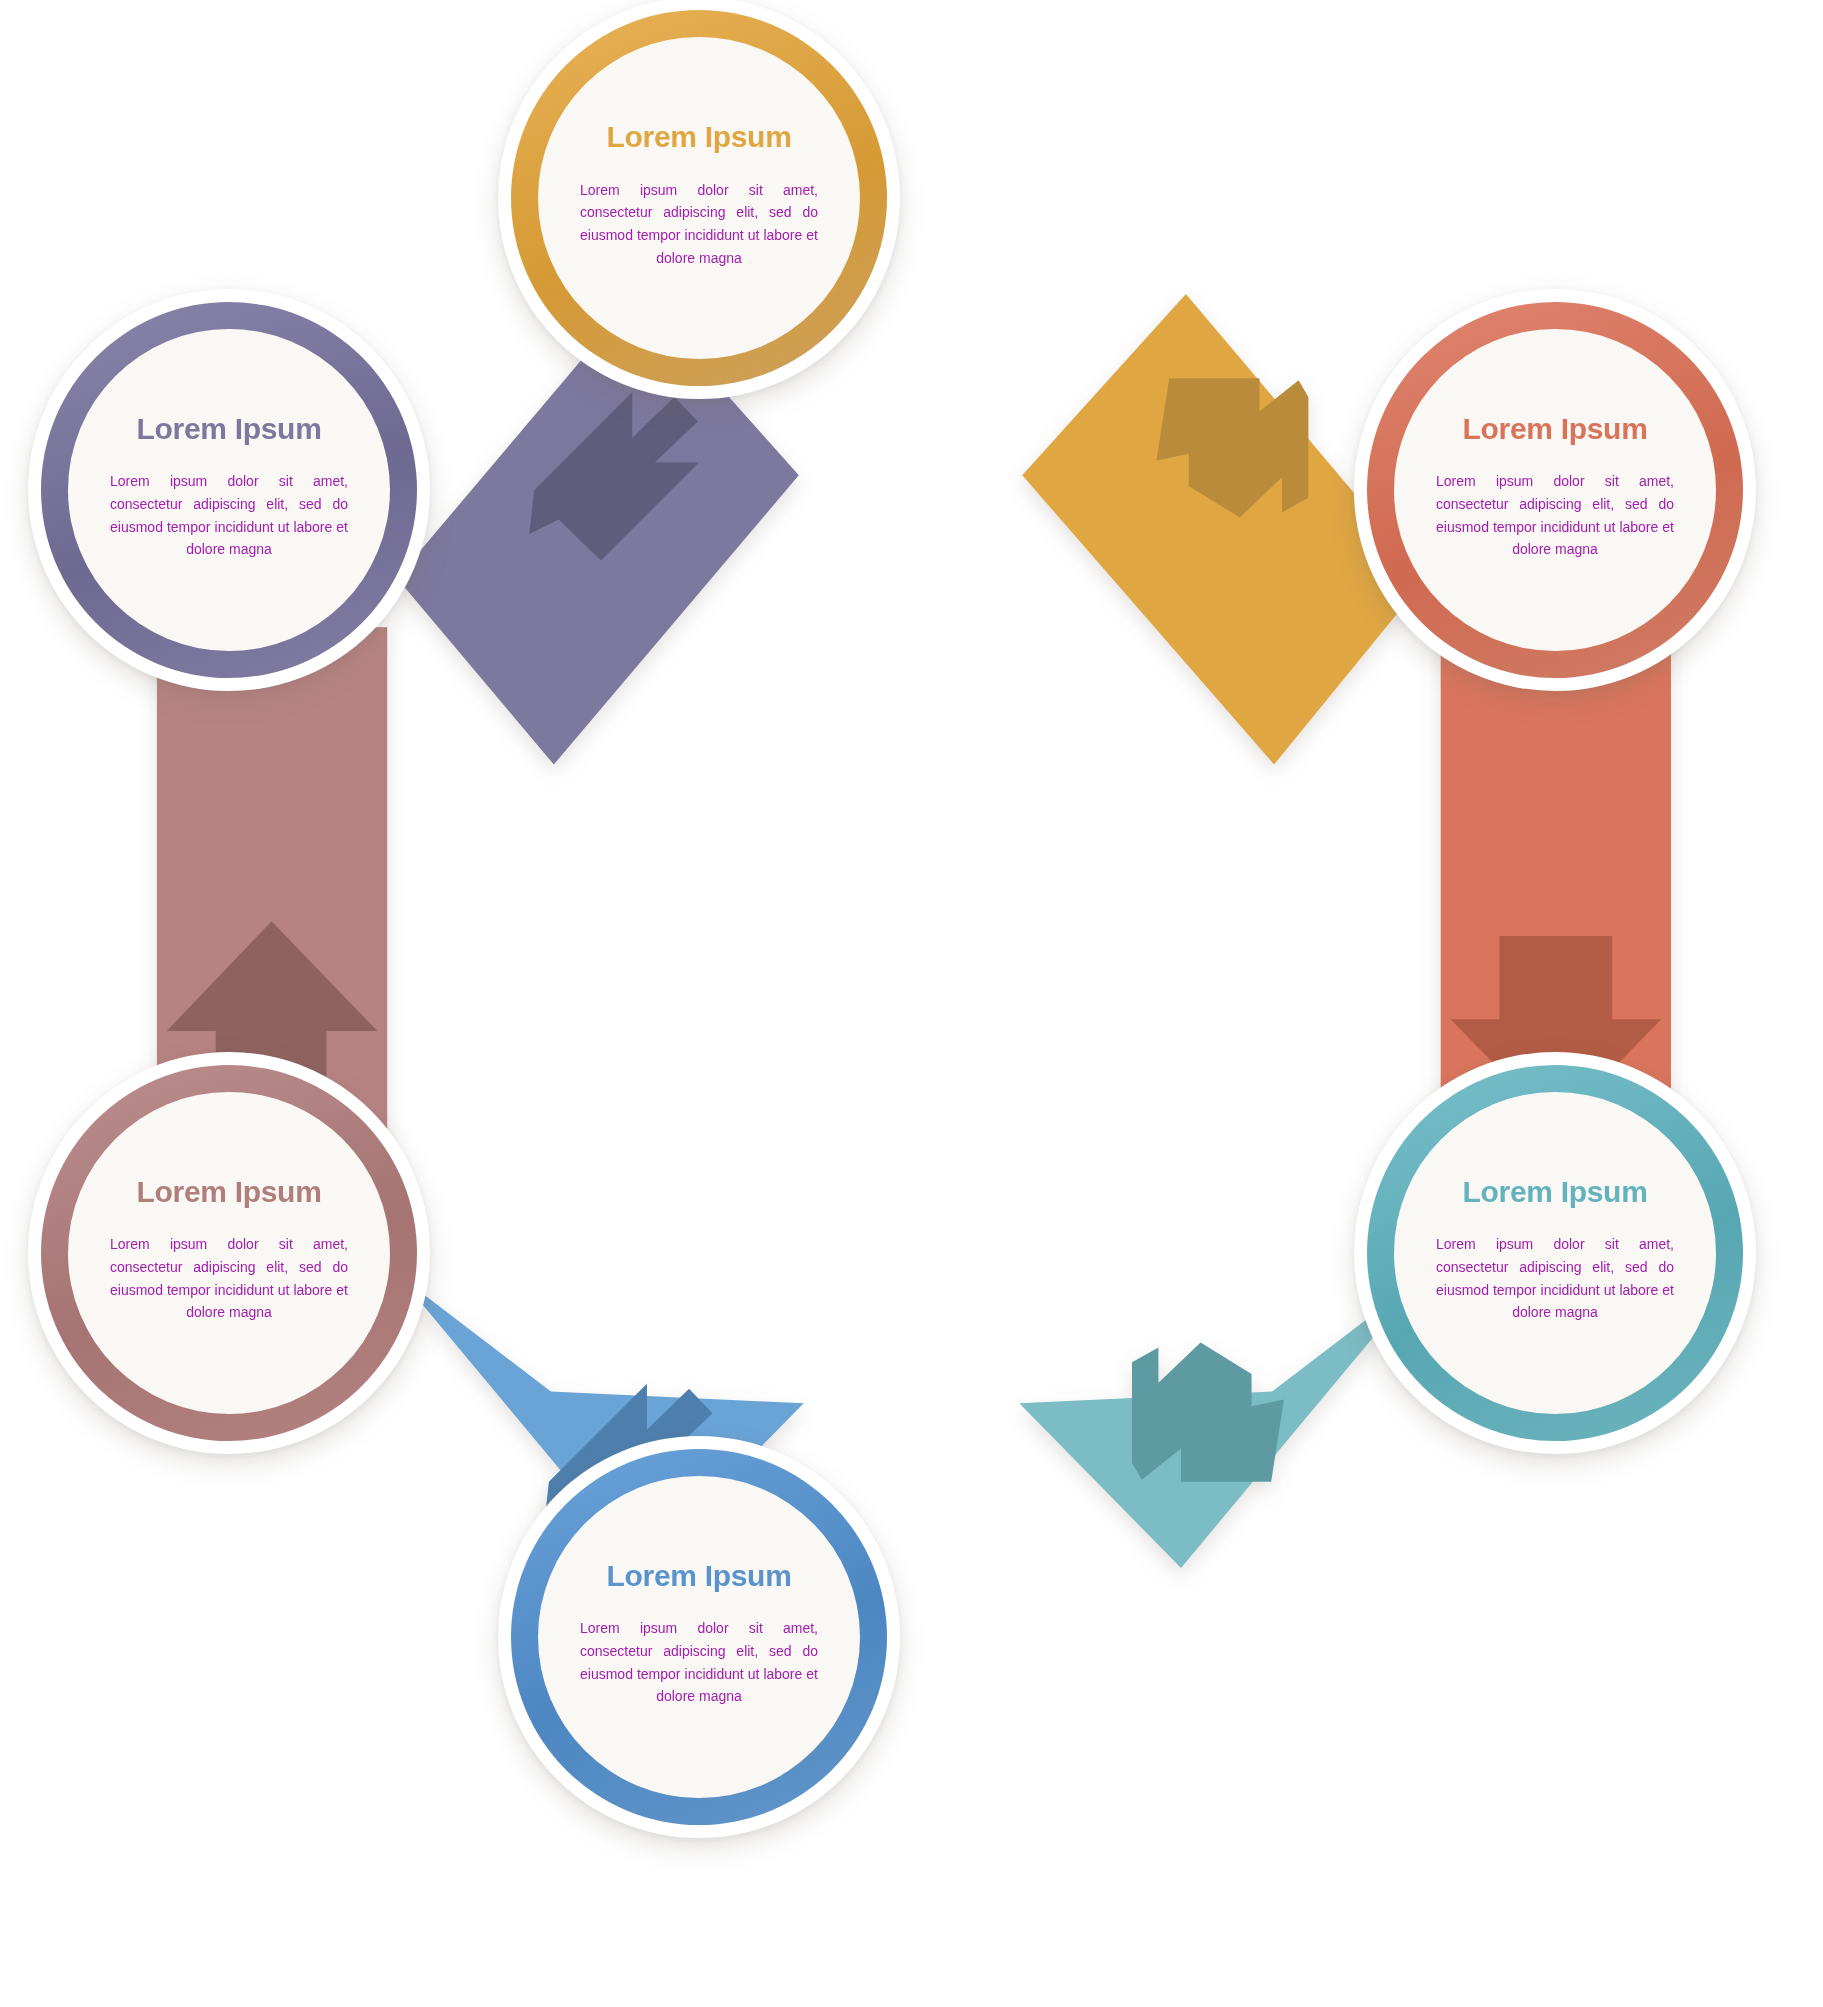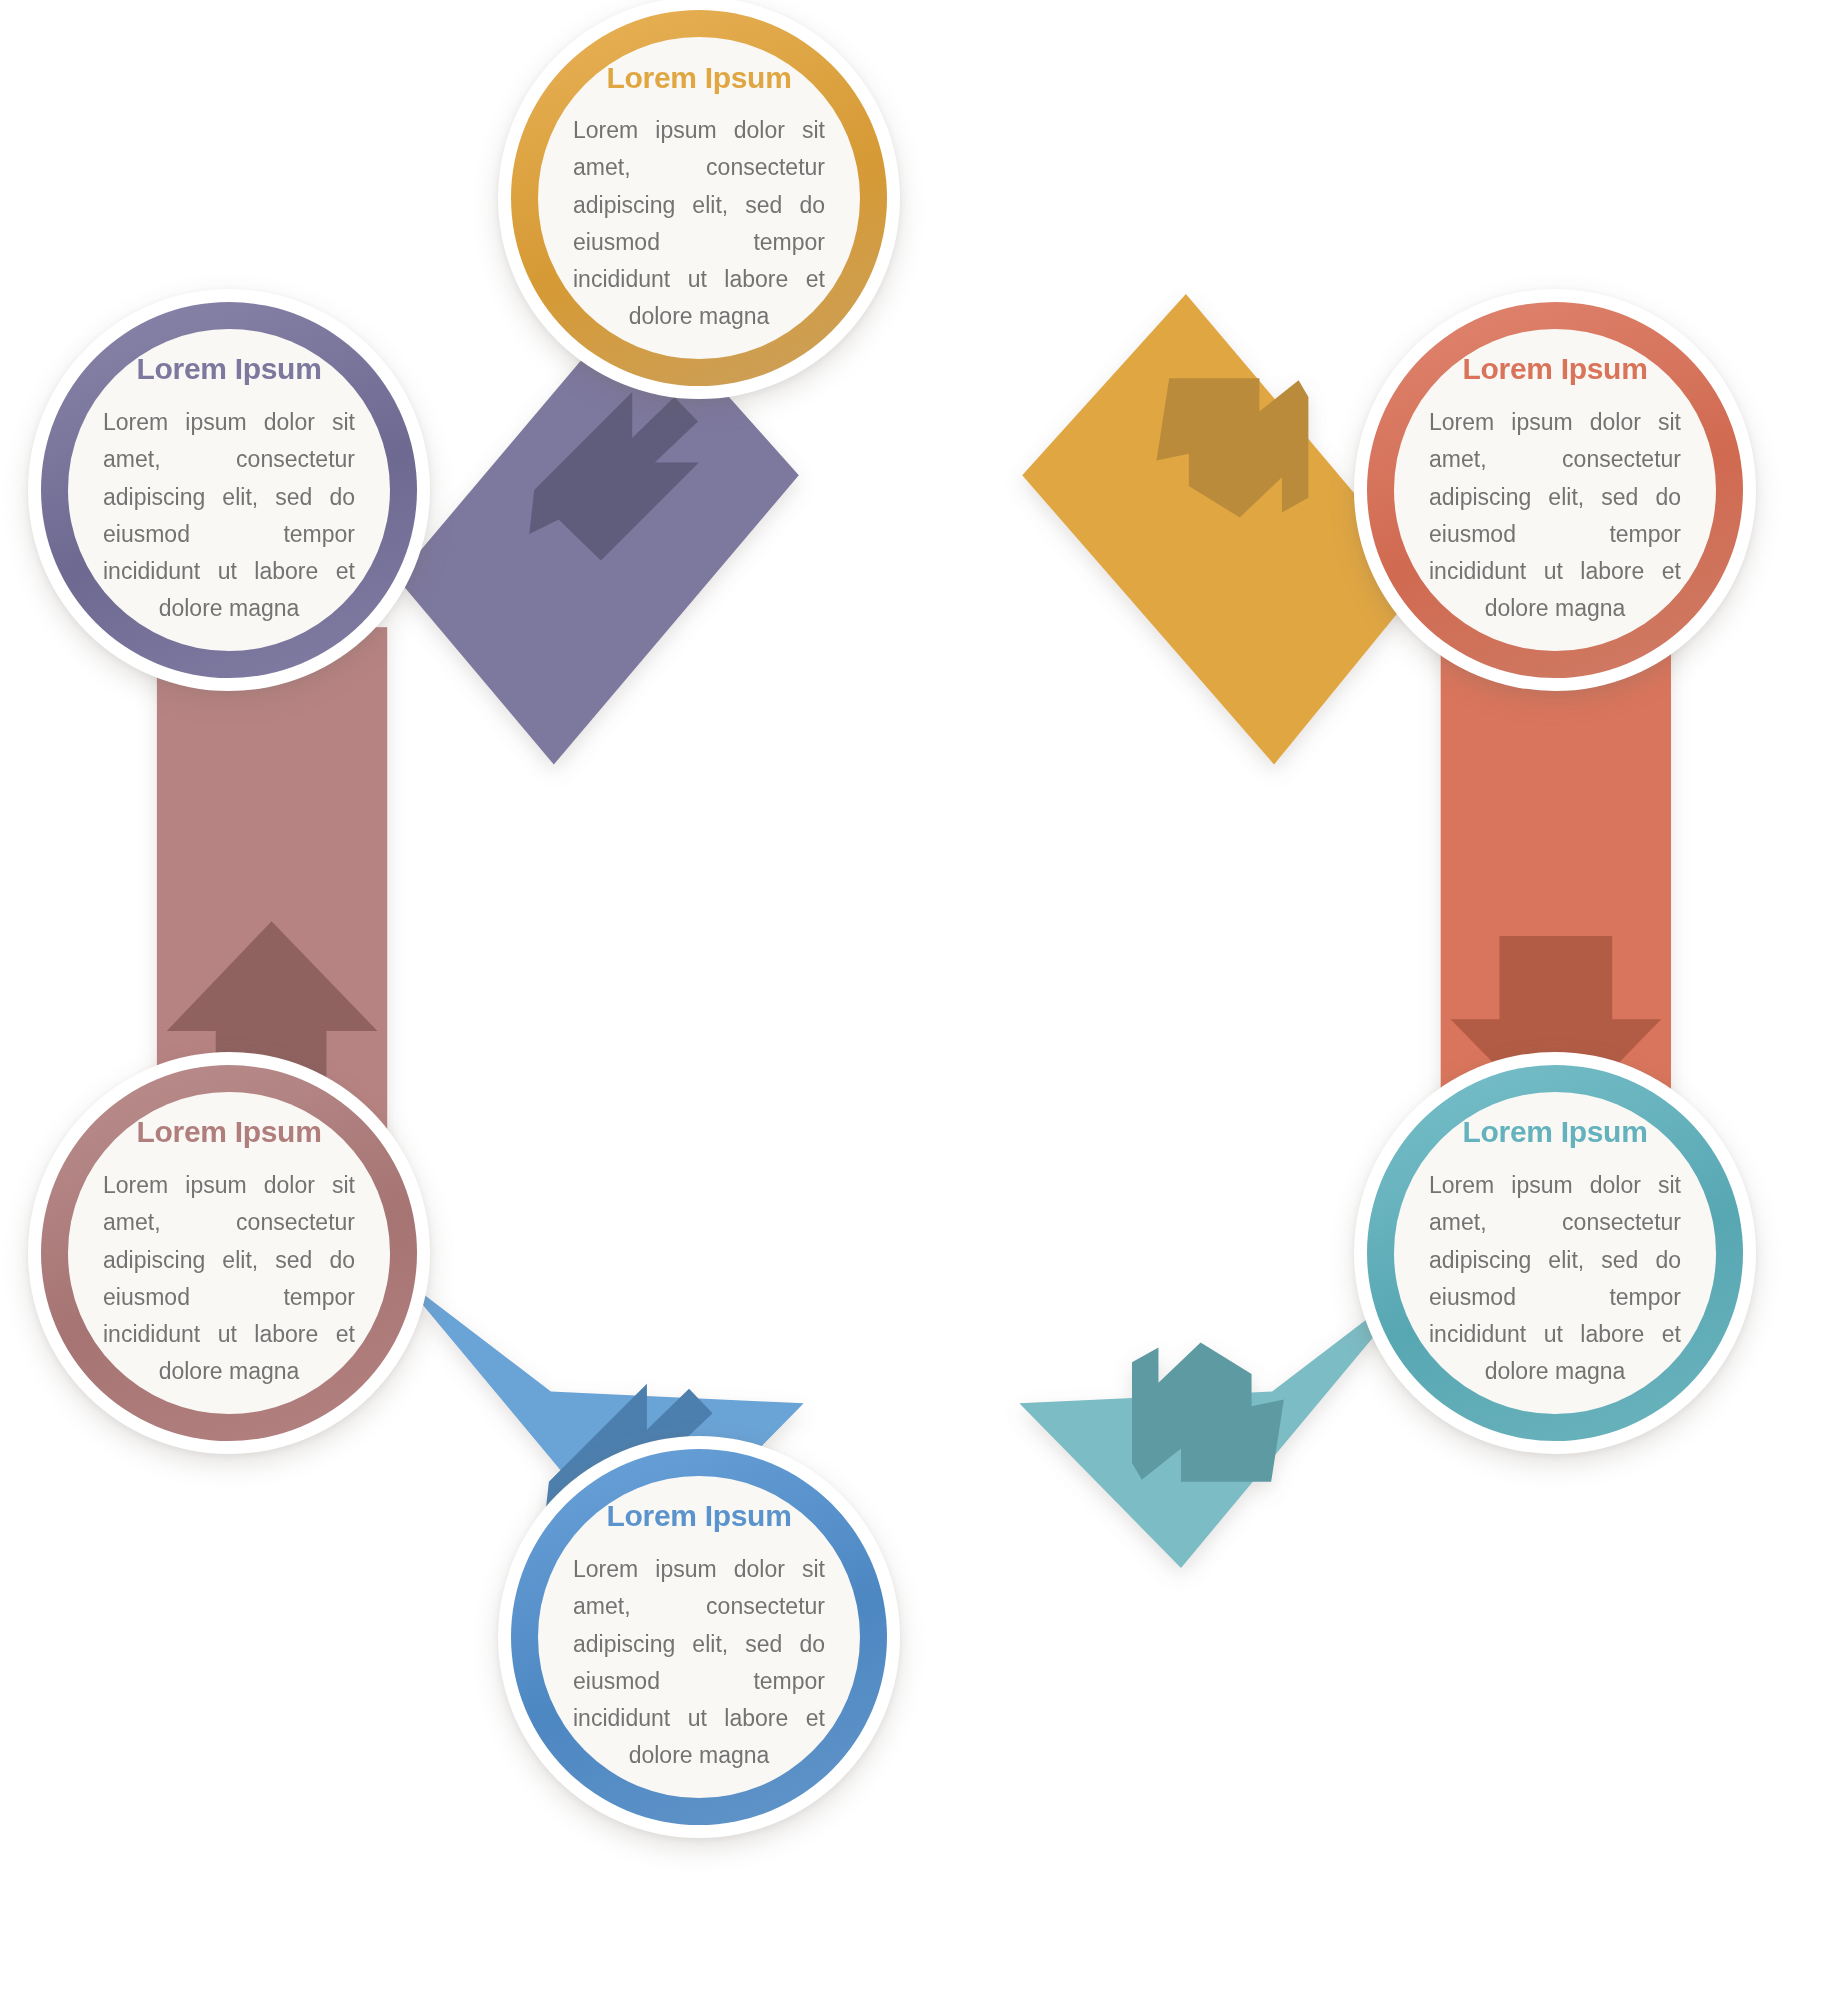--- a/index.html
+++ b/index.html
@@ -9,22 +9,22 @@
 
   .node{position:absolute;border-radius:50%;}
   .node .ringwrap{position:absolute;inset:0;border-radius:50%;background:#ffffff;
      box-shadow:0 9.8px 25.5px rgba(120,110,100,0.20), 0 2px 5.9px rgba(120,110,100,0.10);}
   .node .ring{position:absolute;border-radius:50%;}
   .node .inner{position:absolute;border-radius:50%;background:#faf8f4;
      display:flex;flex-direction:column;align-items:center;justify-content:center;
      box-sizing:border-box;}
   .node .title{font-size:30px;font-weight:bold;letter-spacing:-0.3px;margin:0 0 17.6px 0;
      white-space:nowrap;}
-  .node .body{font-size:23px;line-height:1.62;color:#737373;text-align:justify;
-     text-align-last:center;margin:0;}
+  .node .body{font-size:14px;line-height:1.62;color:#a21caf;text-align:justify;
+     text-align-last:center;margin:7px;}
 </style>
 </head>
 <body>
 
 <div id="stage">
 
   <svg class="layer" viewBox="0 0 1860 2048">
     <defs>
       <filter id="softshadow" x="-30%" y="-30%" width="170%" height="170%">
         <feDropShadow dx="0" dy="8" stdDeviation="10" flood-color="#7a6f66" flood-opacity="0.20"></feDropShadow>

